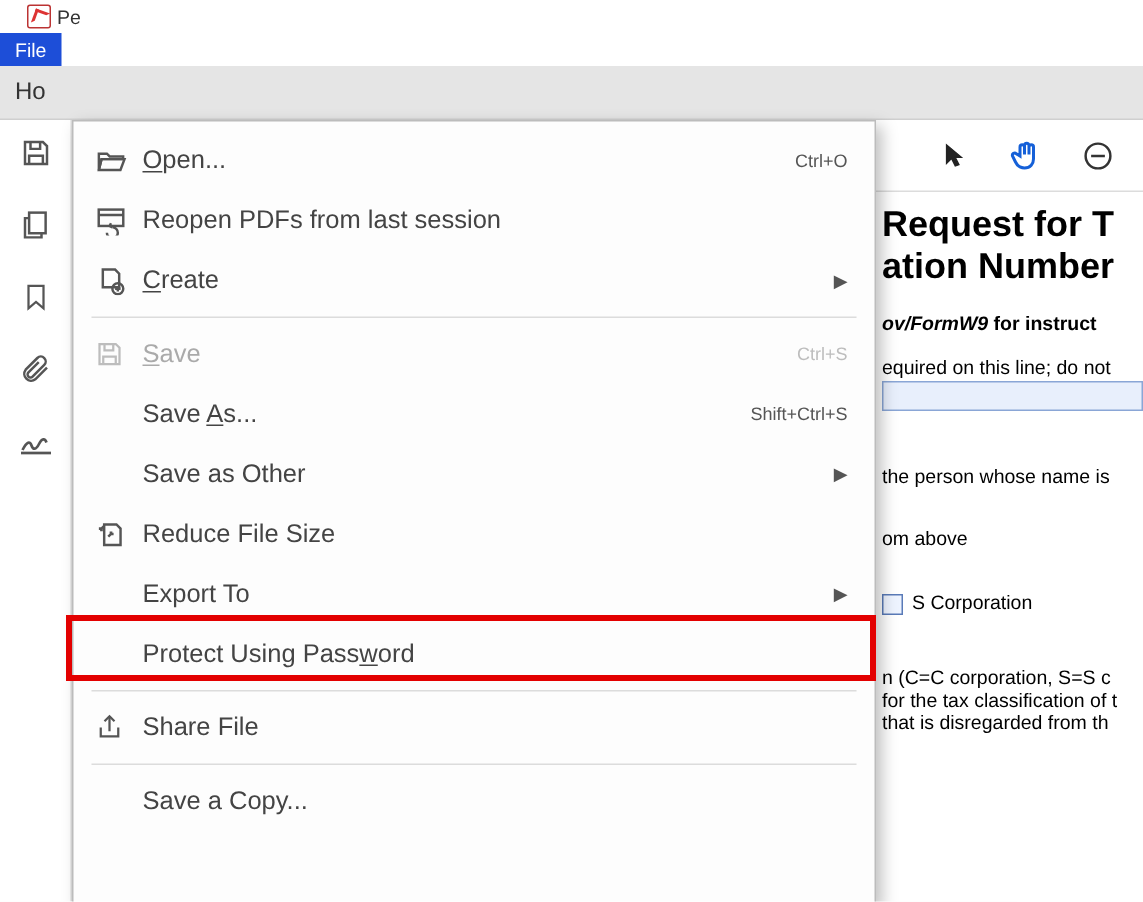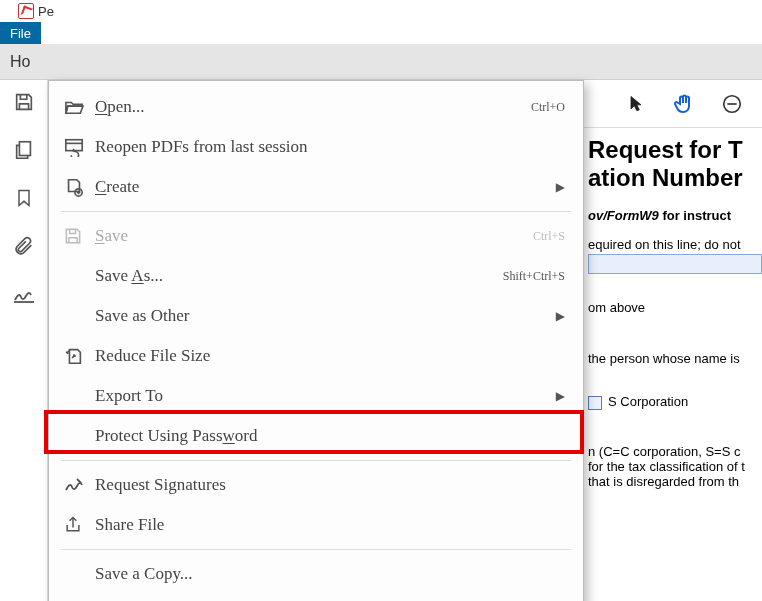--- a/index.html
+++ b/index.html
@@ -44,21 +44,21 @@
     height: 22px;
     display: flex;
     align-items: stretch;
     font-size: 13px;
   }
   .menubar .mitem {
     padding: 2px 10px;
     display:flex; align-items:center;
   }
   .menubar .mitem.active {
-    background: #0369a1;
+    background: #1d4ed8;
     color: #fff;
   }
   .tabbar {
     height: 36px;
     background: #e5e5e5;
     display: flex;
     align-items: center;
     padding-left: 10px;
     border-bottom: 1px solid #cfcfcf;
     font-size: 16px;
@@ -138,21 +138,20 @@
     padding: 6px 0 8px 0;
     z-index:10;
   }
   .dropdown .item {
     display:flex;
     align-items:center;
     height:40px;
     padding: 0 18px 0 14px;
     font-size:17px;
     color:#444;
-    font-family:Liberation Serif, serif;
   }
   .dropdown .item.disabled { color:#aaaaaa; }
   .dropdown .item .icon-slot {
     width:32px;
     display:flex; align-items:center; justify-content:flex-start;
     color:#555;
   }
   .dropdown .item.disabled .icon-slot { color:#bdbdbd; }
   .dropdown .item .label { flex:1; }
   .dropdown .item .accel { color:#555; font-size:12px;}
@@ -247,22 +246,22 @@
 
   <div class="doc-area">
     <div class="doc-page">
       <div class="big">Request for T</div>
       <div class="big">ation Number</div>
       <div class="row small">
         <span class="link bold">ov/FormW9</span><span class="bold"> for instruct</span>
       </div>
       <div class="row small" style="margin-top:14px">equired on this line; do not</div>
       <div class="input-line"></div>
+      <div class="row small" style="margin-top:36px">the person whose name is</div>
       <div class="row small" style="margin-top:26px">om above</div>
-      <div class="row small" style="margin-top:36px">the person whose name is</div>
       <div class="row small" style="margin-top:28px">
         <span class="chk"></span><span>S Corporation</span>
       </div>
       <div class="row small" style="margin-top:34px">n (C=C corporation, S=S c</div>
       <div class="small">for the tax classification of t</div>
       <div class="small">that is disregarded from th</div>
     </div>
   </div>
 
   <div class="dropdown">
@@ -335,29 +334,20 @@
       <span class="label">Export To</span>
       <span class="arrow">▶</span>
     </div>
     <div class="item">
       <span class="icon-slot"></span>
       <span class="label"><span>Protect Using Pass</span><span class="mn">w</span><span>ord</span></span>
     </div>
     <hr>
     <div class="item">
       <span class="icon-slot">
-        <svg width="24" height="18" viewBox="0 0 24 18" fill="none" stroke="#555" stroke-width="1.8">
-            <path d="M3 14c3-6 5-6 6-3s3 3 5-1 4-4 5-1"></path>
-            <path d="M14 3l4 4"></path>
-          </svg>
-      </span>
-      <span class="label">Request Signatures</span>
-    </div>
-    <div class="item">
-      <span class="icon-slot">
         <svg width="20" height="20" viewBox="0 0 24 24" fill="none" stroke="#555" stroke-width="1.8">
             <path d="M5 12v7h14v-7"></path>
             <path d="M12 3v12"></path>
             <path d="M8 7l4-4 4 4"></path>
           </svg>
       </span>
       <span class="label">Share File</span>
     </div>
     <hr>
     <div class="item">

